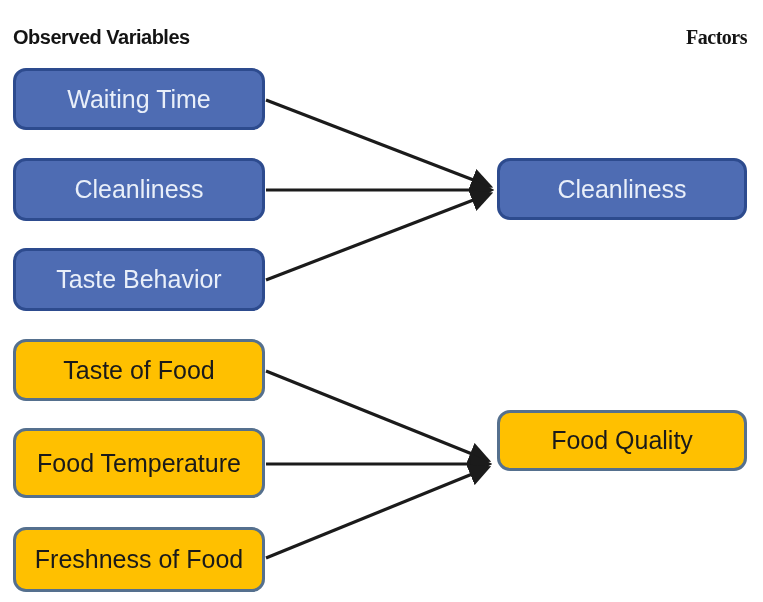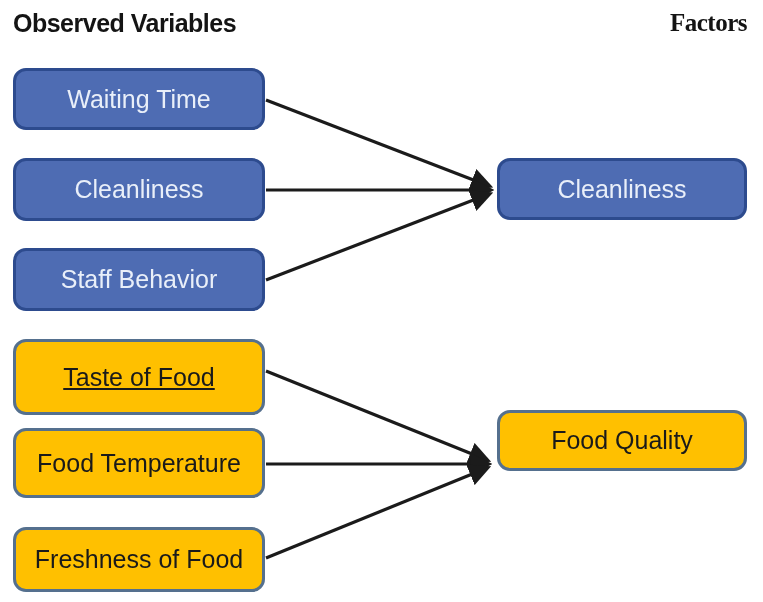--- a/index.html
+++ b/index.html
@@ -22,22 +22,22 @@
     width: 763px;
     height: 602px;
     pointer-events: none;
   }
   .arrows line {
     stroke: var(--arrow, #1b1b1b);
     stroke-width: 3.2;
   }
   .col-header {
     position: absolute;
-    top: 9px;
-    font-size: 25px;
+    top: 26px;
+    font-size: 20px;
     font-weight: bold;
     color: #141414;
     letter-spacing: -0.5px;
     white-space: nowrap;
   }
   .col-header.left { left: 13px; }
   .col-header.right { left: 497px; width: 250px; text-align: right; font-family: Liberation Serif, serif; }
   .node {
     position: absolute;
     box-sizing: border-box;
@@ -56,21 +56,21 @@
   .node.yellow {
     background: var(--yellow-fill, #ffc000);
     border: 3px solid var(--yellow-border, #55708e);
     color: var(--yellow-text, #1a1a1a);
   }
   
   .ov  { left: 13px; width: 252px; }
   .ov0 { top: 68px;  height: 62px; }
   .ov1 { top: 158px; height: 63px; }
   .ov2 { top: 248px; height: 63px; }
-  .ov3 { top: 339px; height: 76px; text-decoration: underline; }
+  .ov3 { top: 339px; height: 62px; }
   .ov4 { top: 428px; height: 70px; }
   .ov5 { top: 527px; height: 65px; }
   
   .fb  { left: 497px; width: 250px; }
   .fb0 { top: 158px; height: 62px; }
   .fb1 { top: 410px; height: 61px; }
 </style>
 </head>
 <body>
 
@@ -88,21 +88,21 @@
     <line x1="266" y1="371" x2="487" y2="460" marker-end="url(#ah)"></line>
     <line x1="266" y1="464" x2="488" y2="464" marker-end="url(#ah)"></line>
     <line x1="266" y1="558" x2="487" y2="468" marker-end="url(#ah)"></line>
   </svg>
 
   <div class="col-header left">Observed Variables</div>
   <div class="col-header right">Factors</div>
 
   <div class="node blue ov ov0">Waiting Time</div>
   <div class="node blue ov ov1">Cleanliness</div>
-  <div class="node blue ov ov2">Staff Behavior</div>
+  <div class="node blue ov ov2">Taste Behavior</div>
   <div class="node yellow ov ov3">Taste of Food</div>
   <div class="node yellow ov ov4">Food Temperature</div>
   <div class="node yellow ov ov5">Freshness of Food</div>
 
   <div class="node blue fb fb0">Cleanliness</div>
   <div class="node yellow fb fb1">Food Quality</div>
 
 </div>
 
 </body></html>

